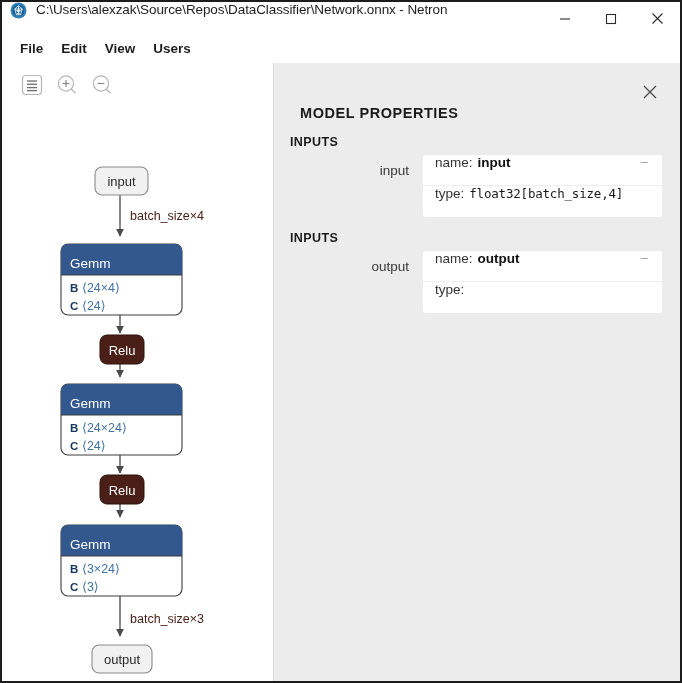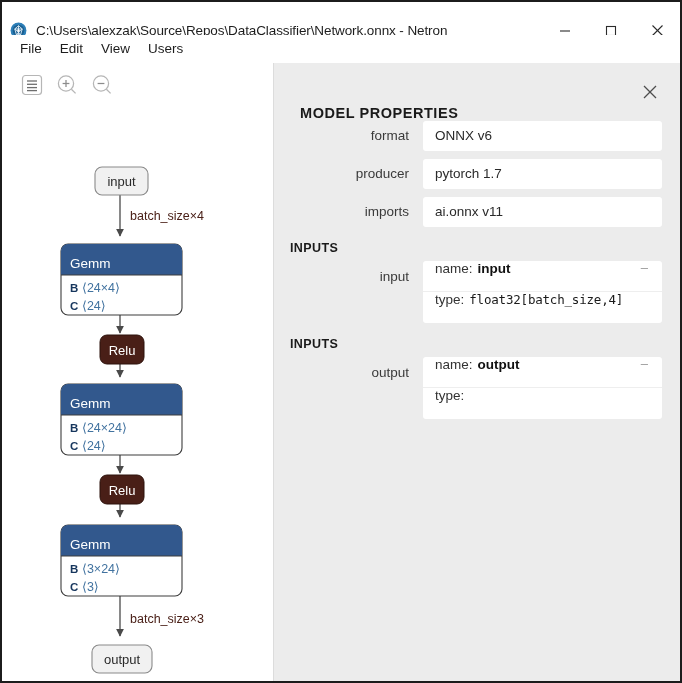--- a/index.html
+++ b/index.html
@@ -18,26 +18,26 @@
     height: 683px;
     box-sizing: border-box;
     border: 2px solid #1c1c1c;
     background: #ffffff;
     overflow: hidden;
   }
 
   
   .titlebar {
     position: absolute;
-    left: 0; top: 12px;
+    left: 0; top: 0;
     width: 678px;
     height: 33px;
     background: #ffffff;
     display: flex;
-    align-items: center;
+    align-items: flex-start;
   }
   .app-icon {
     width: 17px; height: 17px;
     margin-left: 8px;
     flex: 0 0 auto;
     border-radius: 50%;
   }
   .title-text {
     margin-left: 9px;
     font-size: 13.5px;
@@ -70,20 +70,21 @@
     display: flex;
     align-items: center;
     padding-left: 9px;
     box-sizing: border-box;
   }
   .menu-item {
     font-size: 13.5px;
     color: #1d1d1d;
     padding: 2px 9px 3px 9px;
     cursor: default;
+    font-weight: bold;
   }
 
   
   .toolbar {
     position: absolute;
     left: 0; top: 61px;
     width: 271px;
     height: 44px;
     display: flex;
     align-items: center;
@@ -395,34 +396,20 @@
     <div class="sidebar-header">
       <div class="sidebar-title">MODEL PROPERTIES</div>
       <div class="sidebar-close">
         <svg width="16" height="16" viewBox="0 0 16 16">
           <line x1="2" y1="2" x2="14" y2="14" stroke="#4d4d4d" stroke-width="1.3"></line>
           <line x1="14" y1="2" x2="2" y2="14" stroke="#4d4d4d" stroke-width="1.3"></line>
         </svg>
       </div>
     </div>
 
-    <div>
-      <div class="prop-row">
-        <div class="prop-name">format</div>
-        <div class="prop-value">ONNX v6</div>
-      </div>
-      <div class="prop-row">
-        <div class="prop-name">producer</div>
-        <div class="prop-value">pytorch 1.7</div>
-      </div>
-      <div class="prop-row">
-        <div class="prop-name">imports</div>
-        <div class="prop-value">ai.onnx v11</div>
-      </div>
-    </div>
 
     <div class="section-title">INPUTS</div>
     <div class="io-row">
       <div class="io-name">input</div>
       <div class="io-card">
         <div class="io-line first">
           <span class="io-key">name:</span>
           <span class="io-val-bold">input</span>
           <span class="io-toggle">–</span>
         </div>

